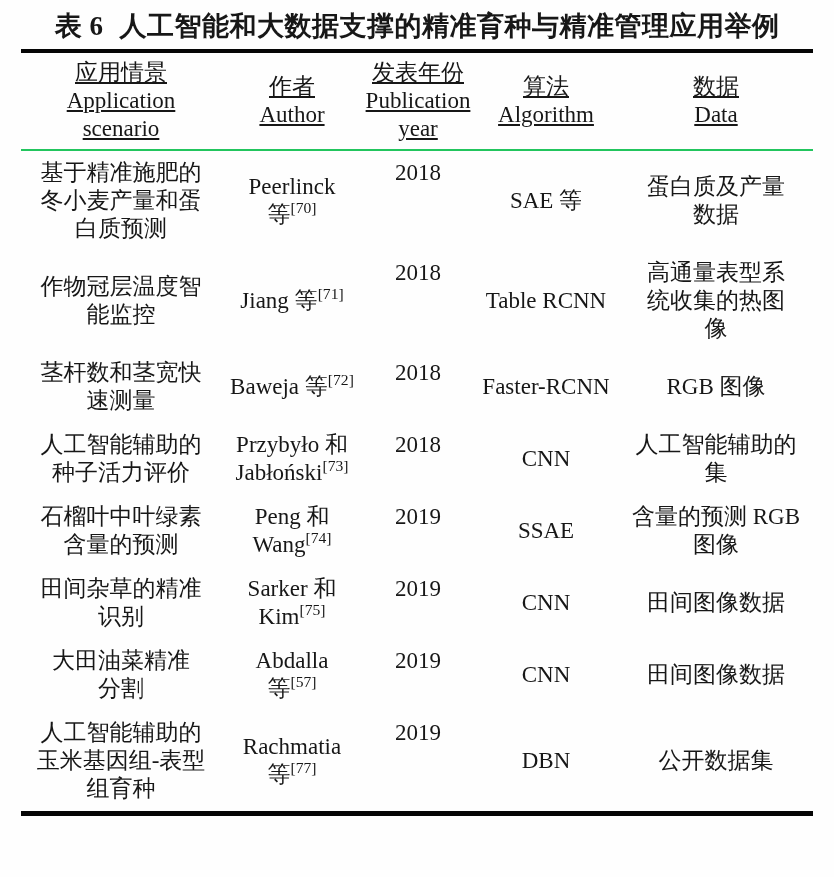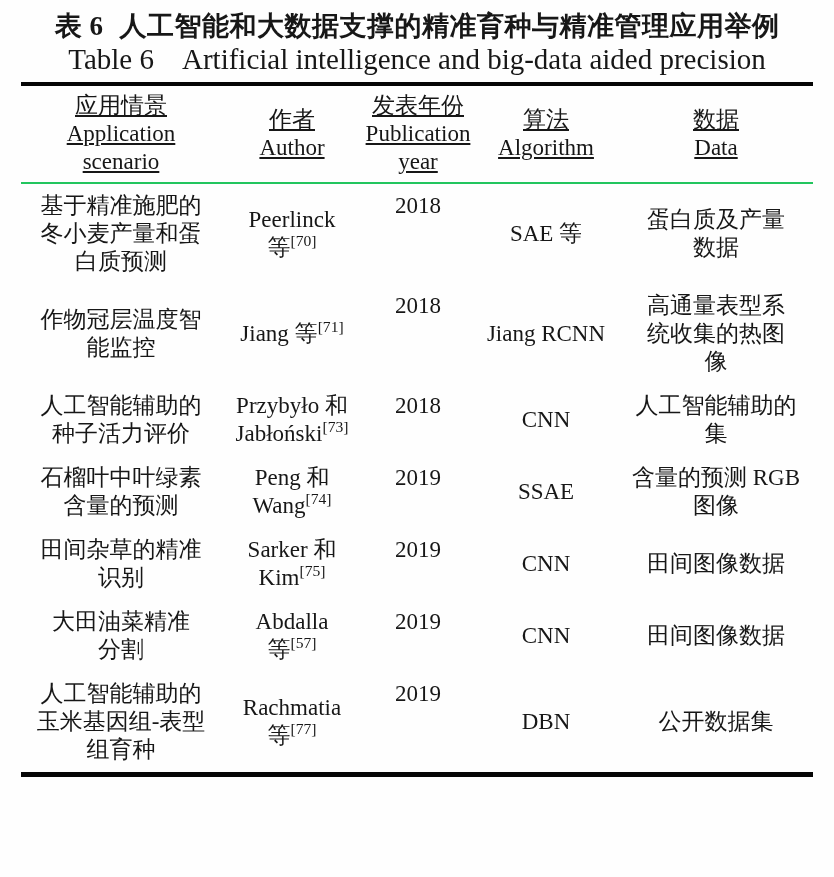--- a/index.html
+++ b/index.html
@@ -61,23 +61,20 @@
 </head>
 <body>
 
 <div class="page">
 
   <div class="title-zh">
     <span class="t-label">表 6</span><span>人工智能和大数据支撑的精准育种与精准管理应用举例</span>
   </div>
 
   <div class="title-en">
-    <div>
-      <span class="t-label">Table 6</span><span>Artificial intelligence and big-data aided precision</span>
-    </div>
   </div>
 
   <table class="apps">
     <colgroup>
       <col class="c-scenario">
       <col class="c-author">
       <col class="c-year">
       <col class="c-algorithm">
       <col class="c-data">
     </colgroup>
@@ -121,26 +118,36 @@
           <td class="pre cell-data">蛋白质及产量
 数据</td>
         </tr>
         <tr>
           <td class="pre cell-scenario">作物冠层温度智
 能监控</td>
           <td class="cell-author">
             <div><span>Jiang 等</span><sup class="ref">[71]</sup></div>
           </td>
           <td class="cell-year">2018</td>
-          <td class="cell-algorithm">Jiang RCNN</td>
+          <td class="cell-algorithm">Table RCNN</td>
           <td class="pre cell-data">高通量表型系
 统收集的热图
 像</td>
         </tr>
         <tr>
+          <td class="pre cell-scenario">茎杆数和茎宽快
+速测量</td>
+          <td class="cell-author">
+            <div><span>Baweja 等</span><sup class="ref">[72]</sup></div>
+          </td>
+          <td class="cell-year">2018</td>
+          <td class="cell-algorithm">Faster-RCNN</td>
+          <td class="pre cell-data">RGB 图像</td>
+        </tr>
+        <tr>
           <td class="pre cell-scenario">人工智能辅助的
 种子活力评价</td>
           <td class="cell-author">
             <div><span>Przybyło 和</span></div>
             <div><span>Jabłoński</span><sup class="ref">[73]</sup></div>
           </td>
           <td class="cell-year">2018</td>
           <td class="cell-algorithm">CNN</td>
           <td class="pre cell-data">人工智能辅助的
 集</td>

